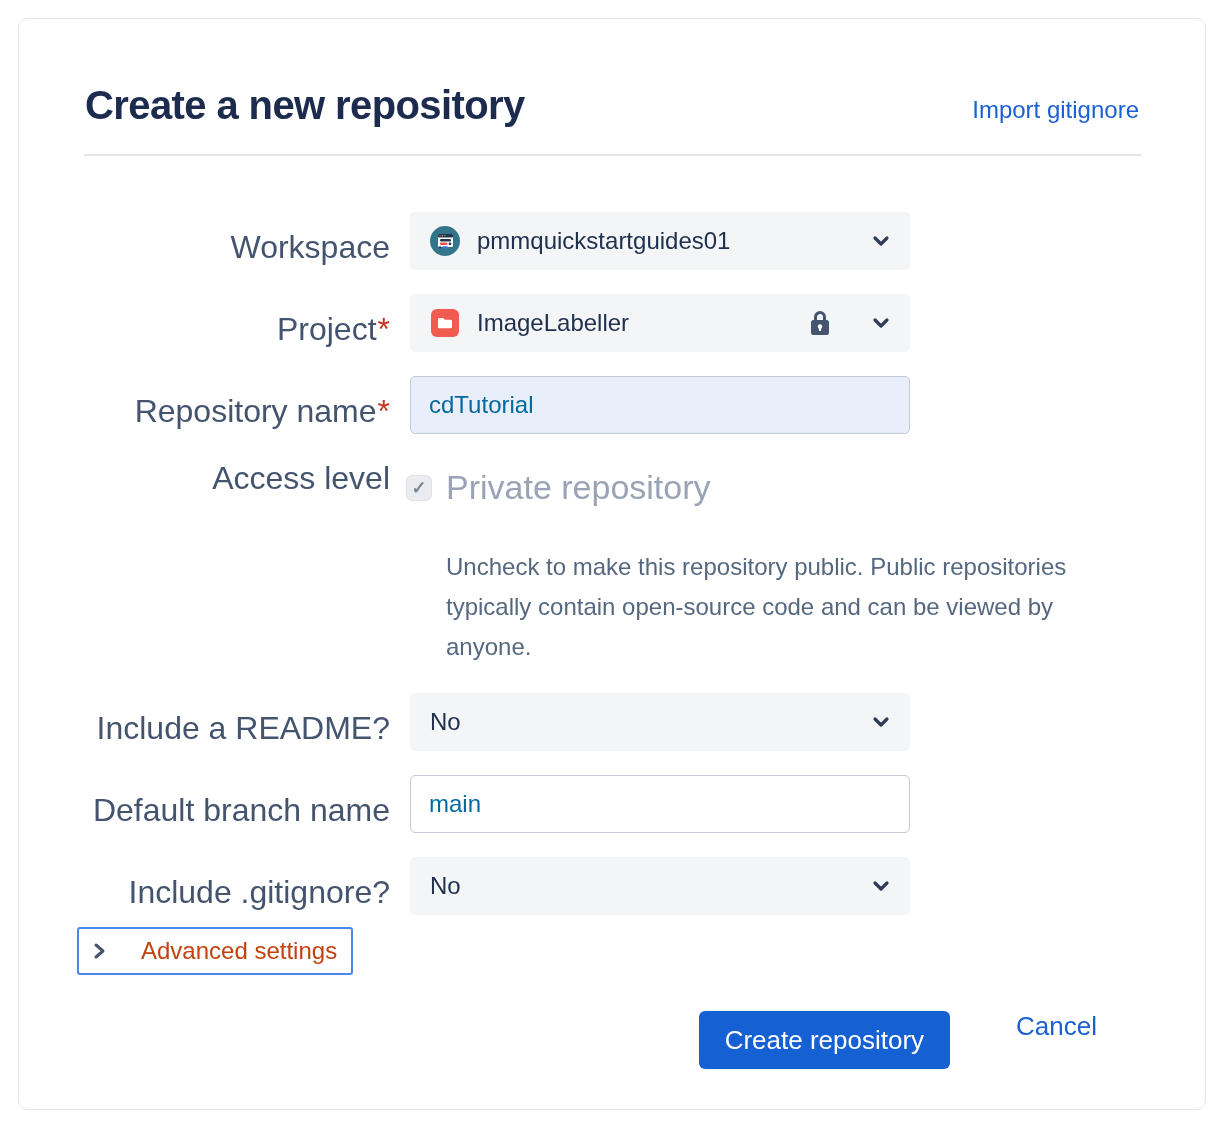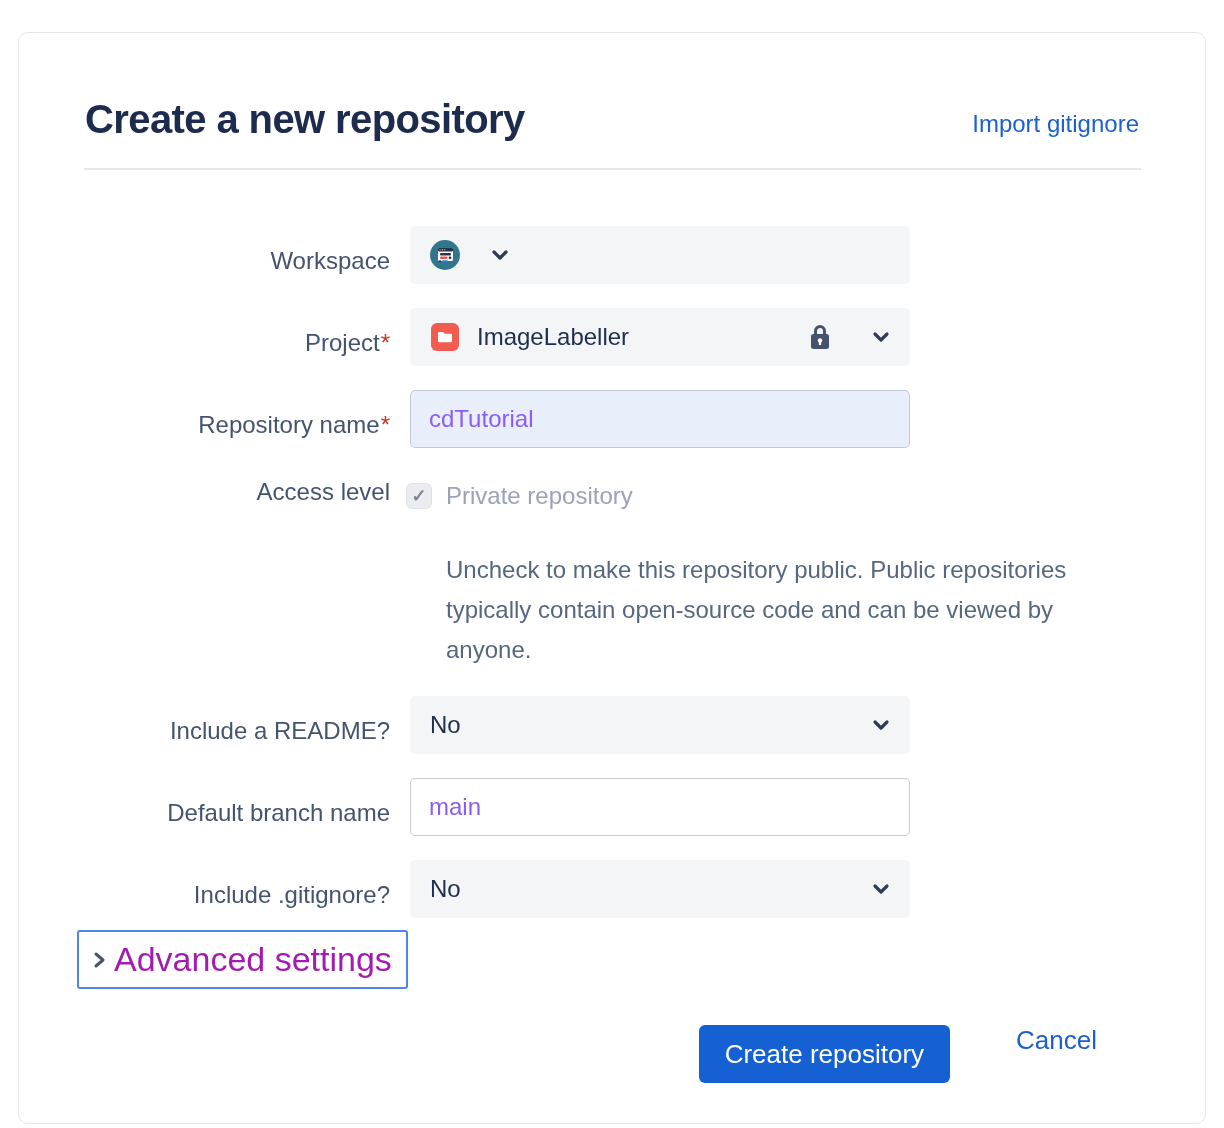--- a/index.html
+++ b/index.html
@@ -3,21 +3,21 @@
 <meta charset="utf-8">
 <style>
   * { box-sizing: border-box; margin: 0; padding: 0; }
   html, body {
     width: 1224px; height: 1128px;
     background: #ffffff;
     font-family: "Liberation Sans", sans-serif;
   }
   .card {
     position: absolute;
-    left: 18px; top: 32px;
+    left: 18px; top: 18px;
     width: 1188px; height: 1092px;
     background: #ffffff;
     border: 1px solid #e3e5e9;
     border-radius: 10px;
     padding: 64px 64px 0 65px;
     overflow: hidden;
   }
   .header-row {
     display: flex;
     justify-content: space-between;
@@ -45,21 +45,21 @@
   }
   .form-row {
     display: grid;
     grid-template-columns: 306px 1fr;
     column-gap: 20px;
     align-items: flex-start;
     margin-bottom: 24px;
   }
   .form-label {
     text-align: right;
-    font-size: 24px;
+    font-size: 32px;
     color: #44546f;
     font-weight: 400;
     padding-top: 15px;
     line-height: 40px;
   }
   .required-star { color: #ca3521; margin-left: 1px; }
   .control {
     width: 500px;
     height: 58px;
     border-radius: 5px;
@@ -83,21 +83,21 @@
   .chevron-down { flex: none; margin-left: 12px; }
   .lock-wrap { flex: none; margin-right: 26px; }
   .text-input {
     width: 500px;
     height: 58px;
     border-radius: 5px;
     border: 1px solid #c6cbd4;
     background: #ffffff;
     font-family: "Liberation Sans", sans-serif;
     font-size: 24px;
-    color: #8b5cf6;
+    color: #0369a1;
     padding: 0 18px;
     outline: none;
   }
   .text-input.highlight {
     background: #e9eefb;
     border-color: #c3c9d6;
   }
   
   .access-cell { padding-top: 10px; }
   .checkbox-row { display: flex; align-items: center; }
@@ -106,21 +106,21 @@
     background: #ebecf0;
     border: 1px solid #e0e2e7;
     border-radius: 6px;
     display: flex; align-items: center; justify-content: center;
     color: #7a8699;
     font-size: 18px;
     font-weight: 700;
     flex: none;
   }
   .checkbox-label {
-    font-size: 24px;
+    font-size: 34px;
     color: #9aa3b5;
     margin-left: 14px;
     text-align: center;
   }
   .help-text {
     margin-top: 40px;
     margin-left: 40px;
     max-width: 675px;
     font-size: 24px;
     line-height: 40px;
@@ -132,23 +132,23 @@
     margin-top: 12px;
     display: inline-flex;
     align-items: center;
     border: 2px solid #4b86e8;
     border-radius: 3px;
     padding: 8px 14px 8px 12px;
     cursor: pointer;
     background: #ffffff;
   }
   .advanced-label {
-    font-size: 34px;
-    color: #a21caf;
-    margin-left: 5px;
+    font-size: 24px;
+    color: #c2410c;
+    margin-left: 32px;
   }
   
   .actions-row {
     display: flex;
     justify-content: flex-end;
     align-items: flex-start;
     margin-top: 36px;
     padding-right: 44px;
   }
   .primary-button {
@@ -194,20 +194,21 @@
           <circle cx="10" cy="9.7" r="0.8" fill="#e8554d"></circle>
           <circle cx="12.4" cy="9.7" r="0.8" fill="#e8a33d"></circle>
           <circle cx="14.8" cy="9.7" r="0.8" fill="#4caf6e"></circle>
           <rect x="10" y="13" width="11" height="2.6" rx="1.1" fill="#24344f"></rect>
           <rect x="10" y="16.6" width="7.5" height="2.4" rx="1" fill="#e8554d"></rect>
           <rect x="18.7" y="16.6" width="2.6" height="2.4" rx="1" fill="#24344f"></rect>
           <rect x="12" y="20.2" width="6" height="2.2" rx="1" fill="#3c76d2"></rect>
           <rect x="9" y="20.2" width="2.2" height="2.2" rx="1" fill="#24344f"></rect>
         </svg>
       </span>
+      <span class="value-text">pmmquickstartguides01</span>
       <span class="chevron-down">
         <svg width="22" height="22" viewBox="0 0 22 22">
           <path d="M5 8 L11 14 L17 8" fill="none" stroke="#2e3c58" stroke-width="3.2" stroke-linecap="round" stroke-linejoin="round"></path>
         </svg>
       </span>
     </div>
   </div>
 
   
   <div class="form-row">

